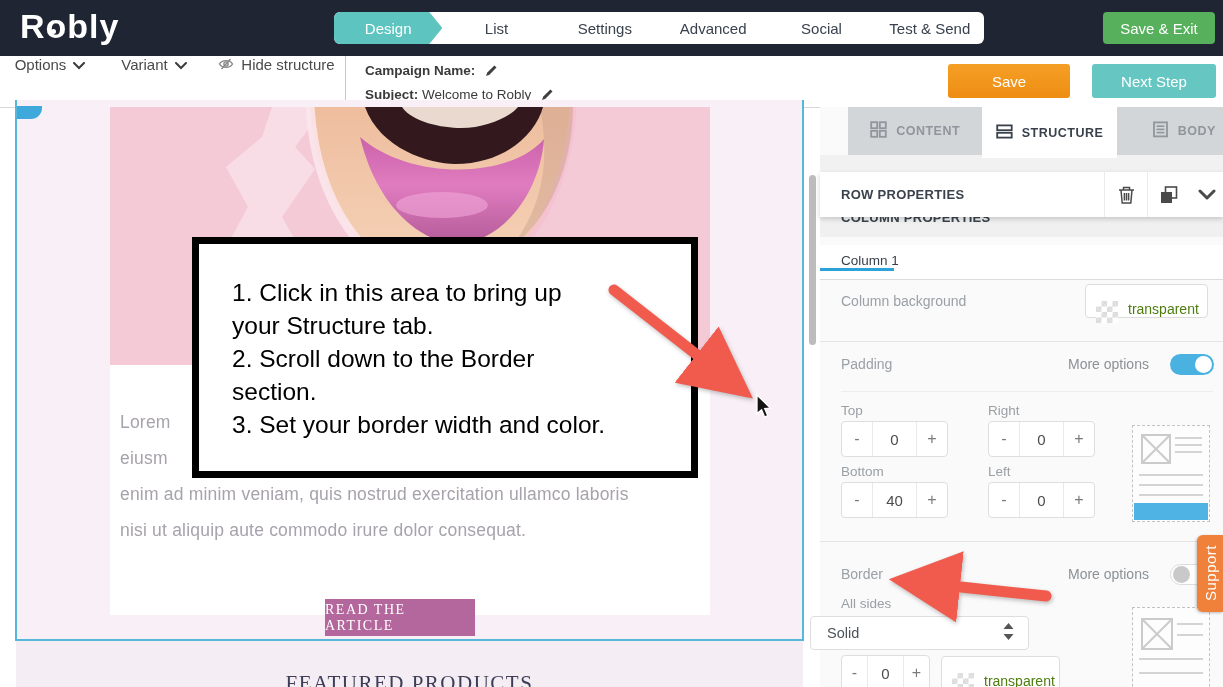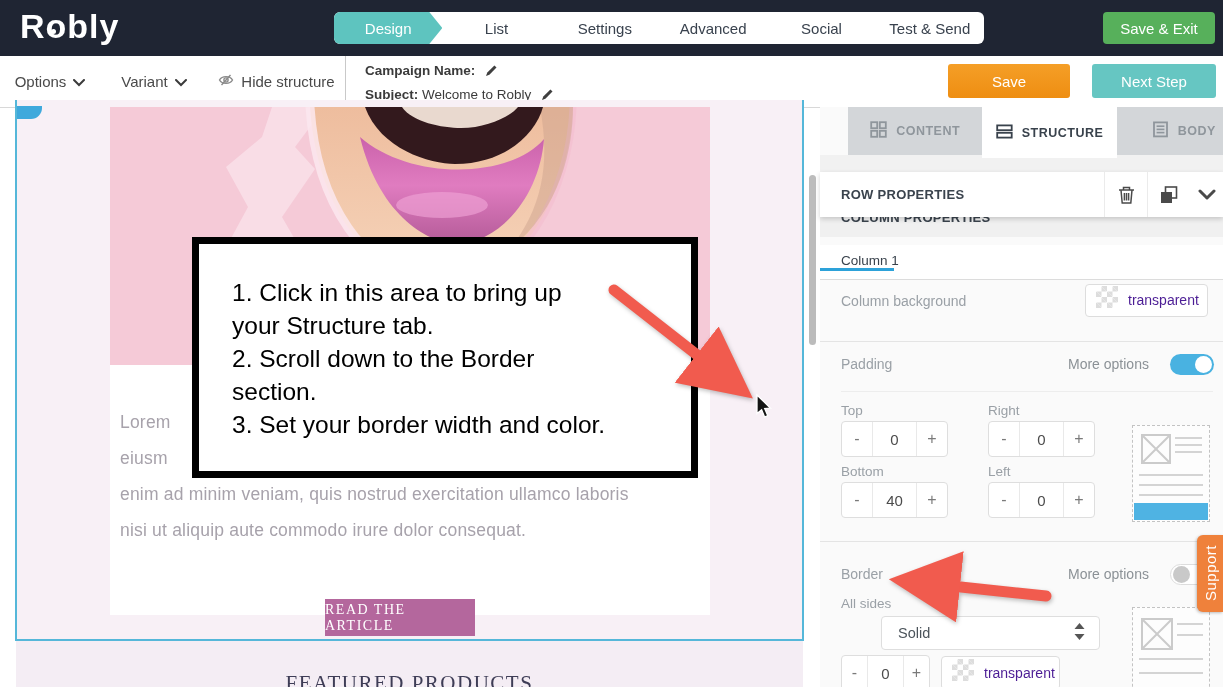--- a/index.html
+++ b/index.html
@@ -13,21 +13,21 @@
   .navpill{position:absolute;left:297px;top:12px;width:650px;height:32px;background:#fff;border-radius:6px;
            display:flex;overflow:hidden;align-items:stretch;margin-left:37px;}
   .navtab{flex:1;display:flex;align-items:center;justify-content:center;font-size:15px;color:#39424e;cursor:default;}
   .navtab.active{background:#5ec4bf;color:#fff;border-radius:5px 0 0 5px;
     clip-path:polygon(0 0,calc(100% - 13px) 0,100% 50%,calc(100% - 13px) 100%,0 100%);}
   .btn-green{position:absolute;left:1103px;top:12px;width:112px;height:32px;background:#57b05b;border-radius:4px;
     color:#fff;font-size:15px;display:flex;align-items:center;justify-content:center;}
 
   
   .toolbar{position:absolute;left:0;top:56px;width:1223px;height:51px;background:#fff;border-bottom:1px solid #d8d8d8;}
-  .tcell{position:absolute;top:56px;height:51px;border-right:1px solid #c9c9c9;display:flex;align-items:center;
+  .tcell{position:absolute;top:56px;height:51px;border-right:1px solid #c9c9c9;display:flex;align-items:flex-start;
          justify-content:center;gap:7px;color:#4a4a4a;font-size:15px;background:#fff;}
   .chev{display:inline-block;}
   .campaign{position:absolute;left:365px;top:60px;font-size:13.5px;color:#3b3b3b;line-height:22px;}
   .campaign .lbl{font-weight:bold;}
   .pencil{display:inline-block;vertical-align:-2px;margin-left:6px;}
   .btn-orange{position:absolute;left:948px;top:64px;width:122px;height:34px;border-radius:3px;
     background:linear-gradient(#f59f27,#ee8e12);color:#fff;font-size:15px;display:flex;align-items:center;justify-content:center;}
   .btn-teal{position:absolute;left:1092px;top:64px;width:124px;height:34px;border-radius:3px;
     background:#66c6c2;color:#fff;font-size:15px;display:flex;align-items:center;justify-content:center;}
 
@@ -66,22 +66,22 @@
   .icell{height:45px;display:flex;align-items:center;justify-content:center;border-left:1px solid #ebebeb;color:#4a4a4a;}
   .sliver{position:absolute;left:820px;top:217px;width:403px;height:20px;background:#f0f0f0;overflow:hidden;z-index:5;}
   .sliver span{display:block;margin:-7px 0 0 21px;font-size:13px;font-weight:bold;color:#3a434d;letter-spacing:.3px;}
   .coltab{position:absolute;left:820px;top:237px;width:403px;height:34px;background:#fff;border-bottom:1px solid #dcdcdc;z-index:4;margin-top:8px;}
   .coltab .t{position:absolute;left:21px;top:8px;font-size:13.5px;color:#39424c;}
   .blueline{position:absolute;left:820px;top:268px;width:74px;height:3px;background:#2da2d9;z-index:6;}
   .plabel{position:absolute;font-size:14px;color:#9aa0a6;}
   .slabel{position:absolute;font-size:13.5px;color:#9aa0a6;}
   .divider{position:absolute;left:820px;width:403px;height:1px;background:#e4e4e4;}
   .subdiv{position:absolute;left:841px;width:372px;height:1px;background:#ededed;}
-  .swatch-btn{position:absolute;box-sizing:border-box;display:flex;align-items:flex-end;gap:10px;background:#fff;
-    border:1px solid #ddd;border-radius:4px;padding:8px 10px;font-size:14px;color:#4c1d95;}
+  .swatch-btn{position:absolute;box-sizing:border-box;display:flex;align-items:flex-start;gap:10px;background:#fff;
+    border:1px solid #ddd;border-radius:4px;padding:16px 10px;font-size:14px;color:#4d7c0f;}
   .checker{width:22px;height:22px;flex:0 0 22px;background:#fff;
     background-image:linear-gradient(45deg,#ddd 25%,transparent 25%,transparent 75%,#ddd 75%),
                      linear-gradient(45deg,#ddd 25%,transparent 25%,transparent 75%,#ddd 75%);
     background-size:11px 11px;background-position:0 0,5.5px 5.5px;}
   .toggle{position:absolute;width:44px;height:21px;border-radius:11px;}
   .toggle.on{background:#49b2e1;}
   .toggle.on .knob{position:absolute;right:2px;top:2px;width:17px;height:17px;border-radius:50%;background:#fff;}
   .toggle.off{background:#fff;border:1px solid #ddd;box-sizing:border-box;}
   .toggle.off .knob{position:absolute;left:2px;top:1px;width:17px;height:17px;border-radius:50%;background:#c9c9c9;}
   .stepper{position:absolute;width:107px;height:36px;box-sizing:border-box;background:#fff;border:1px solid #dedede;
@@ -89,21 +89,21 @@
   .stepper .sbtn{width:30px;display:flex;align-items:center;justify-content:center;color:#7a7a7a;font-size:16px;}
   .stepper .minus{border-right:1px solid #e9e9e9;}
   .stepper .plus{border-left:1px solid #e9e9e9;}
   .stepper .val{flex:1;display:flex;align-items:center;justify-content:center;color:#4c4c4c;font-size:15px;}
   .stepper.small{width:89px;}
   .stepper.small .sbtn{width:25px;}
   .preview{position:absolute;left:1132px;width:78px;border:1px dashed #c3c3c3;background:#fdfdfd;box-sizing:border-box;}
   .ph-img{position:absolute;border:2px solid #cbcbcb;}
   .pline{position:absolute;height:2px;background:#d4d4d4;}
   .bluebar{position:absolute;left:1px;right:1px;bottom:1px;height:17px;background:#4fb3e3;}
-  .select{position:absolute;left:881px;top:616px;width:219px;height:34px;box-sizing:border-box;background:#fff;
+  .select{position:absolute;left:810px;top:616px;width:219px;height:34px;box-sizing:border-box;background:#fff;
     border:1px solid #dedede;border-radius:4px;display:flex;align-items:center;}
   .select .sv{margin-left:16px;flex:1;font-size:14.5px;color:#4c545b;}
   .select .ud{margin-right:14px;}
   .support{position:absolute;left:1197px;top:535px;width:26px;height:77px;background:#ef813b;border-radius:6px 0 0 6px;
     z-index:50;display:flex;align-items:center;justify-content:center;box-shadow:-1px 1px 3px rgba(0,0,0,.25);}
   .support span{writing-mode:vertical-rl;transform:rotate(180deg);color:#fff;font-size:15px;letter-spacing:.5px;}
 </style>
 </head>
 <body>
 

